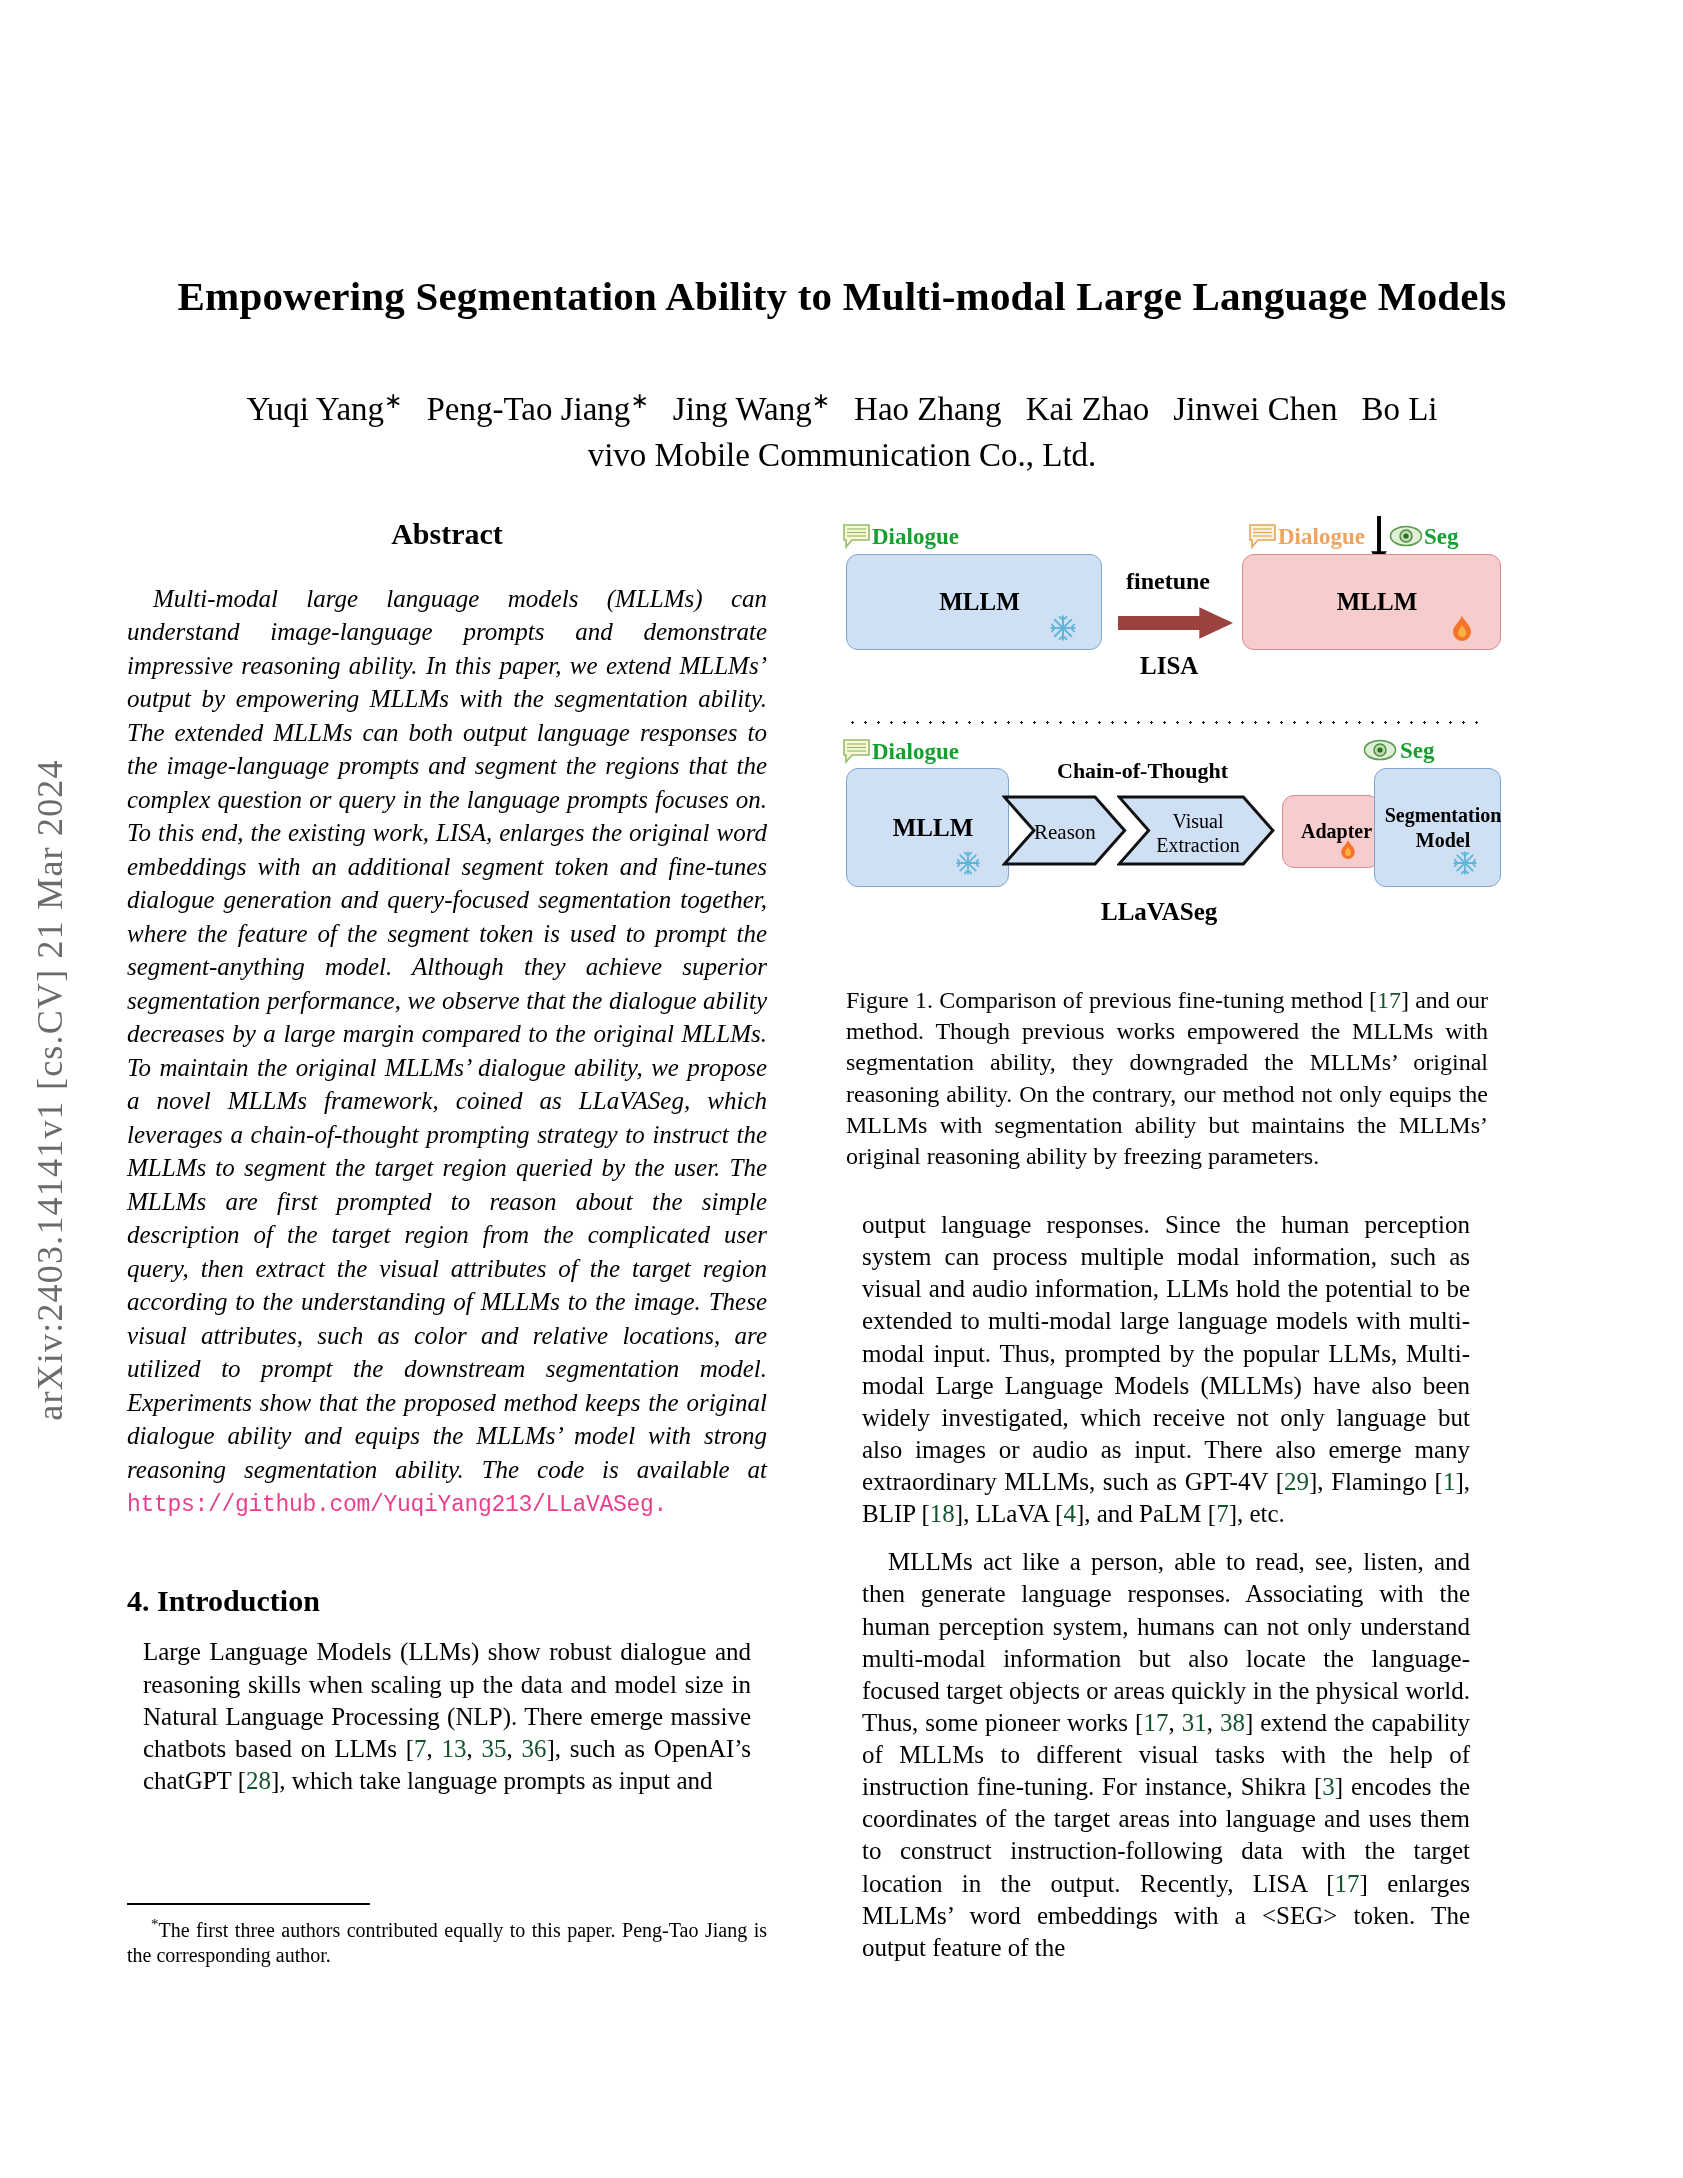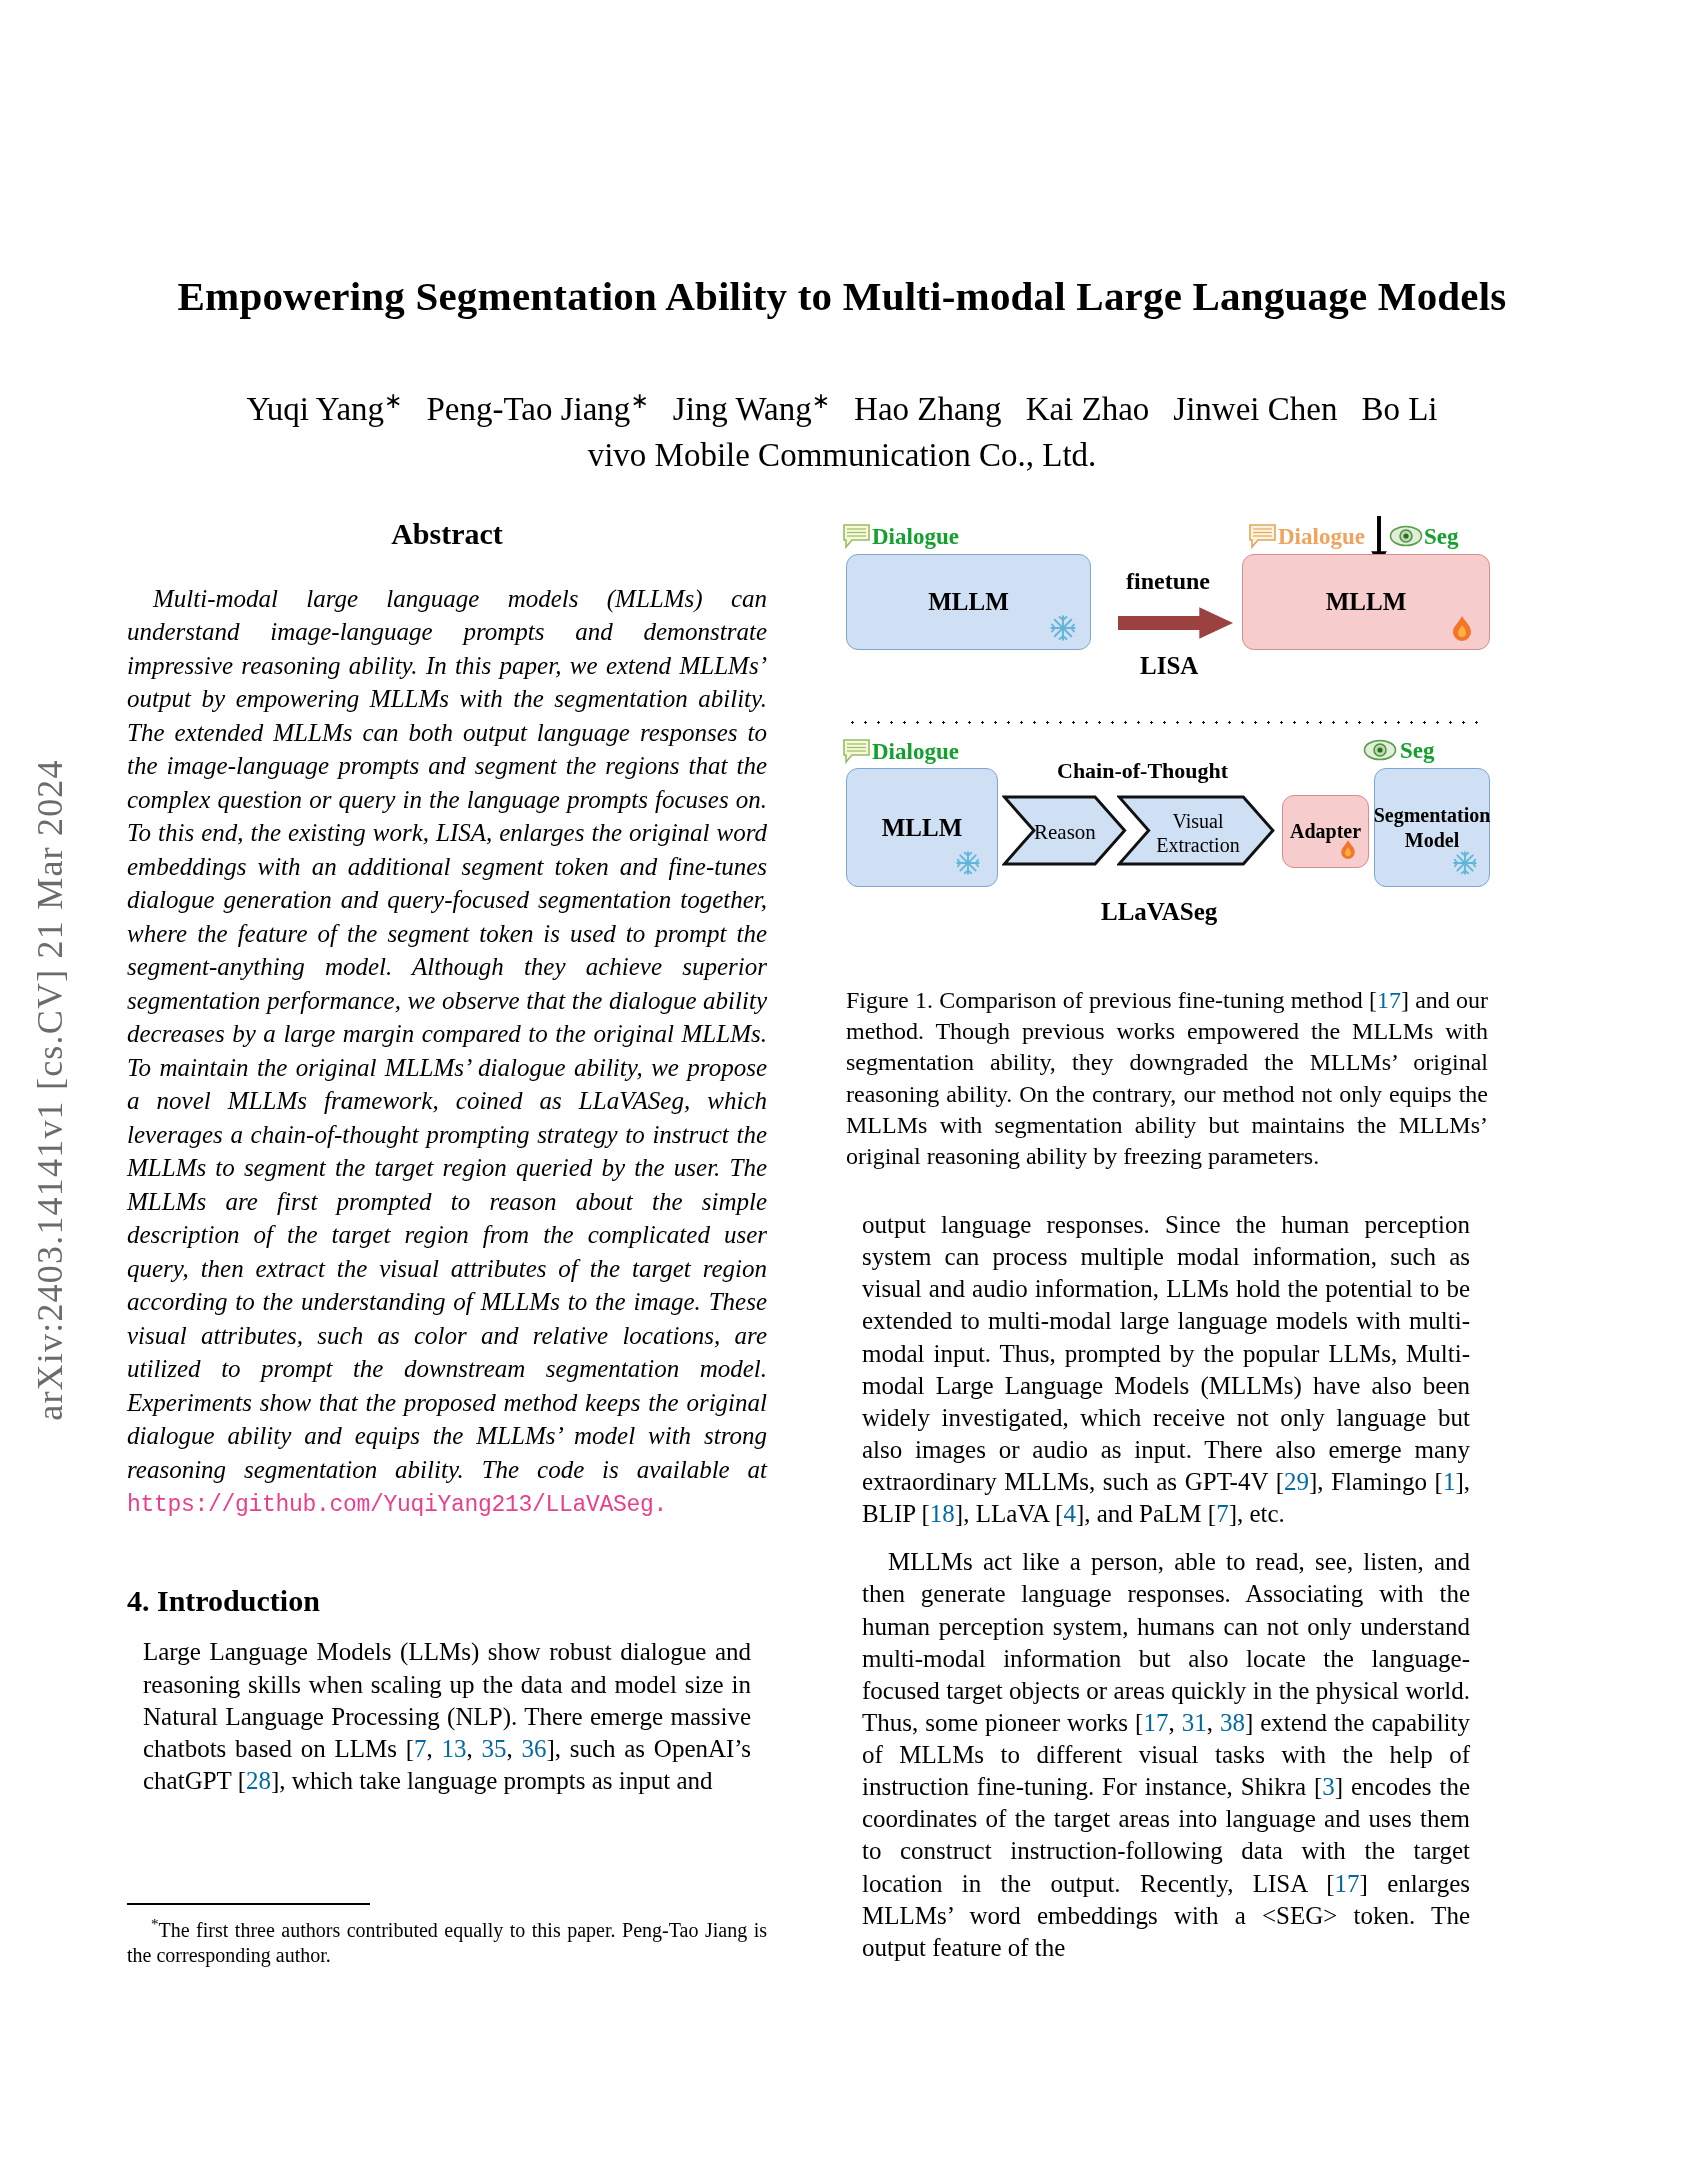--- a/index.html
+++ b/index.html
@@ -94,21 +94,21 @@
     font-size:25px;
     line-height:1.34;
   }
   .url{
     font-family:"Liberation Mono", monospace;
     font-style:normal;
     color:#e83e8c;
     font-size:23px;
     letter-spacing:-0.3px;
   }
-  .cite{ color:#0369a1; }
+  .cite{ color:#14532d; }
 
   
   #figure{
     position:absolute;
     left:846px; top:520px;
     width:642px; height:436px;
   }
   .fig-caption{
     position:absolute;
     left:846px; top:985px;
@@ -128,20 +128,21 @@
   }
   .box{
     position:absolute;
     border-radius:12px;
     display:flex;
     align-items:center;
     justify-content:center;
     font-weight:bold;
     font-family:"Liberation Serif", serif;
     text-align:center;
+    padding-left:11px;
   }
   .box-blue{ background:#cfe0f5; border:1.6px solid #7fa6cf; }
   .box-pink{ background:#f6cccd; border:1.6px solid #d98b8d; }
 
   .divider-dots{
     position:absolute;
     left:0; top:201px; width:642px; height:3px;
     background-image:radial-gradient(circle, #111 1.2px, transparent 1.4px);
     background-size:13px 3px;
     background-repeat:repeat-x;

